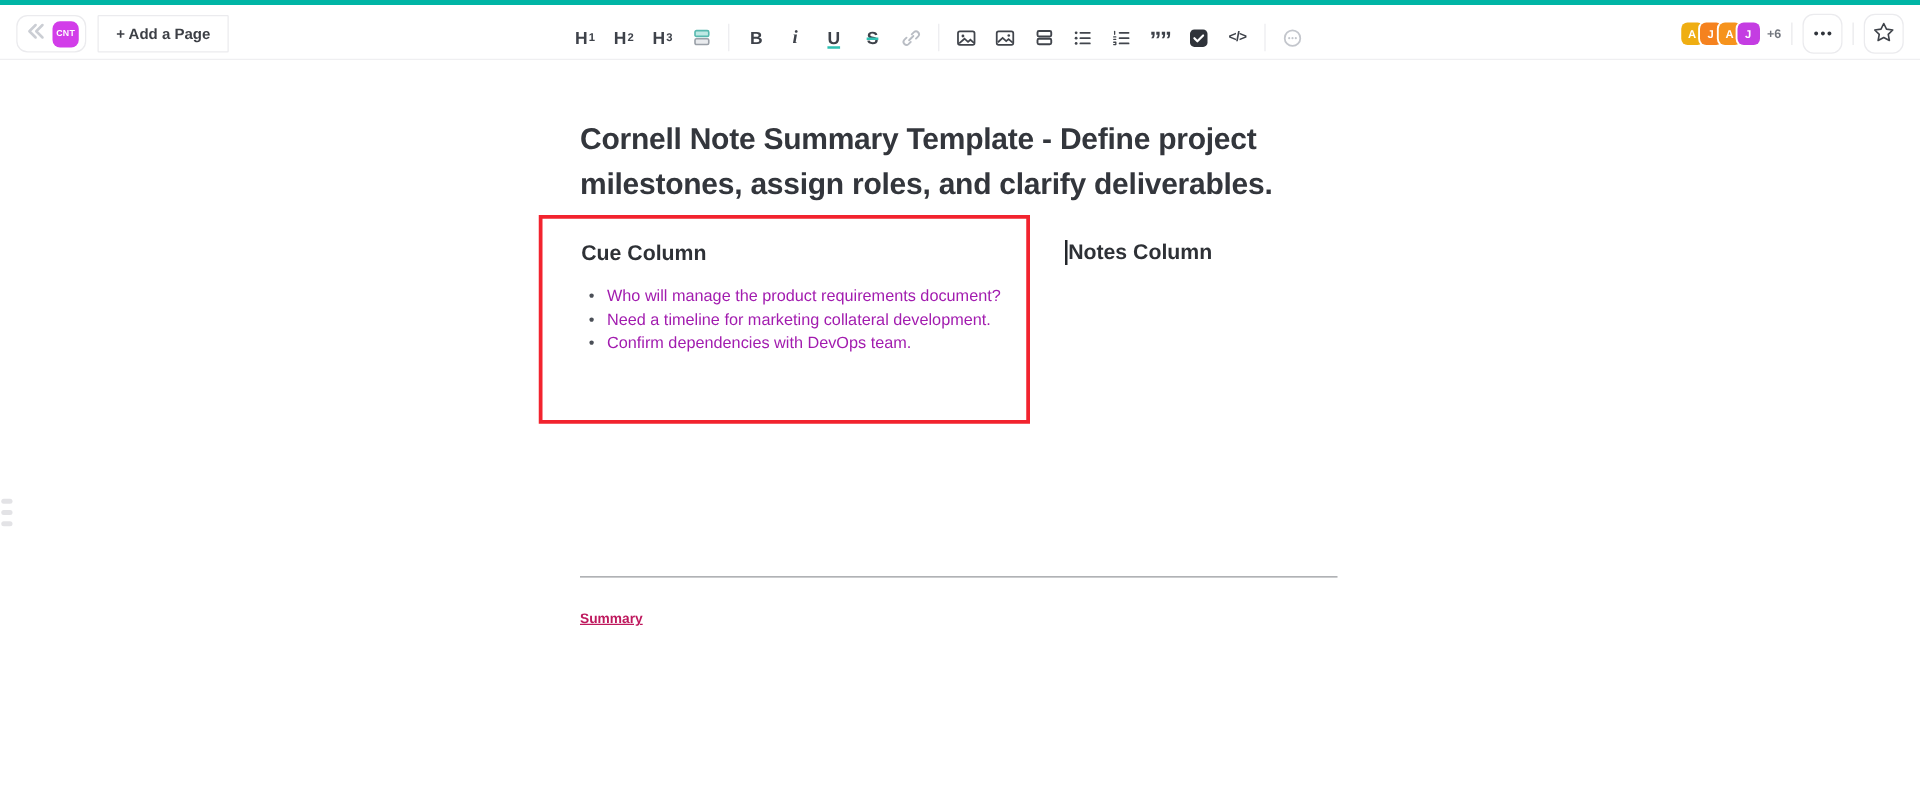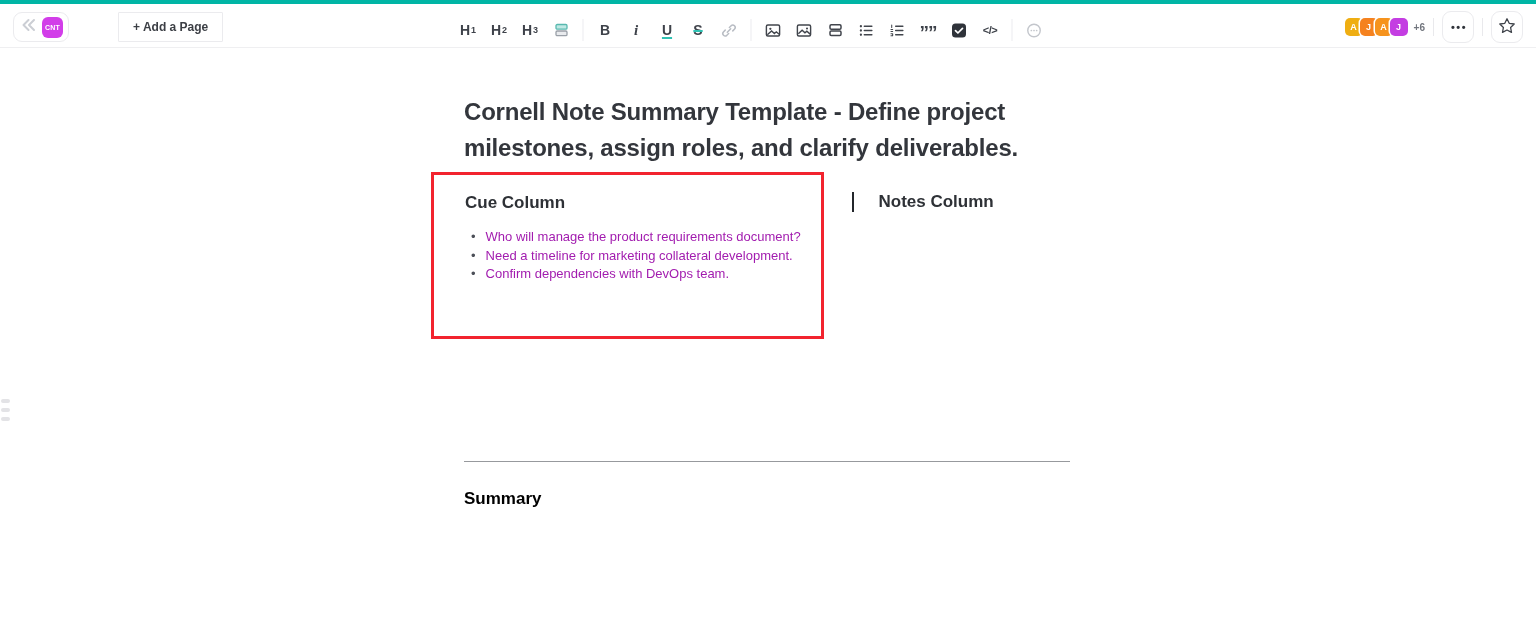--- a/index.html
+++ b/index.html
@@ -17,21 +17,21 @@
   .left-group { position:absolute; left:13px; top:8px; height:30px;
                 display:flex; align-items:center; gap:4px;
                 border:1px solid #ebebee; border-radius:9px; padding:0 5px;
                 background:#fff; }
   .badge-cnt { width:21px; height:21px; border-radius:6px; color:#fff;
                font-size:7px; font-weight:700; display:flex; align-items:center;
                justify-content:center; letter-spacing:.2px; }
   .add-page-btn { position:absolute; left:78px; top:8px; height:30px;
                   border:1px solid #ebebee; border-radius:1px; background:#fff;
                   font-family:inherit; font-size:12px; font-weight:700; color:#3c3f45;
-                  padding:0 14px; display:flex; align-items:center; cursor:pointer;margin-left:40px; }
+                  padding:0 14px; display:flex; align-items:center; cursor:pointer; }
 
   
   .toolbar { position:absolute; left:751px; top:4px; height:44px;
              transform:translateX(-50%); display:flex; align-items:center; gap:2px; }
   .tb-btn { min-width:29px; height:30px; border:none; background:transparent;
             border-radius:6px; display:flex; align-items:center; justify-content:center;
             font-family:inherit; font-size:14px; font-weight:700; color:#3e424a;
             cursor:pointer; }
   .tb-btn sub { font-size:9px; font-weight:700; margin-left:1px; }
   .tb-sep { width:1px; height:22px; background:#ececf0; margin:0 5px; }
@@ -63,26 +63,26 @@
 
   .cue-box { position:absolute; left:431px; top:172px; width:393px; height:167px;
              border:3px solid #f2232e; background:#fff;padding-left:31px; }
   .cue-heading { position:absolute; left:31px; top:18px; font-size:17px; font-weight:700;
                  color:#2e3136; }
   .cue-list { position:absolute; left:37px; top:53px; list-style:none; }
   .cue-list li { font-size:13px; line-height:18.5px; color:#a21caf; display:flex; }
   .cue-list li::before { content:"•"; margin-right:10px; color:#4b4f57; }
 
   .notes-heading { position:absolute; left:852px; top:192px; font-size:17px; font-weight:700;
-                   color:#2e3136; display:flex; align-items:center;gap:24px; }
+                   color:#2e3136; display:flex; align-items:center; }
   .caret { display:inline-block; width:1.5px; height:20px; background:#23262b; margin-right:1px; }
 
   .divider { position:absolute; left:464px; top:461px; width:606px; height:1px; background:#97999d; }
-  .summary-heading { position:absolute; left:464px; top:489px; font-size:17px; font-weight:700;
-                     color:#000000; }
+  .summary-heading { position:absolute; left:464px; top:489px; font-size:11px; font-weight:700;
+                     color:#be185d;text-decoration:underline; }
 
   
   .drag-handle { position:absolute; left:1px; top:399px; display:flex; flex-direction:column; gap:5px;
                  cursor:pointer; }
   .drag-handle span { width:9px; height:4px; border-radius:2px; background:#e3e3e6; }
 </style>
 </head>
 <body>
 
 <div class="canvas">

